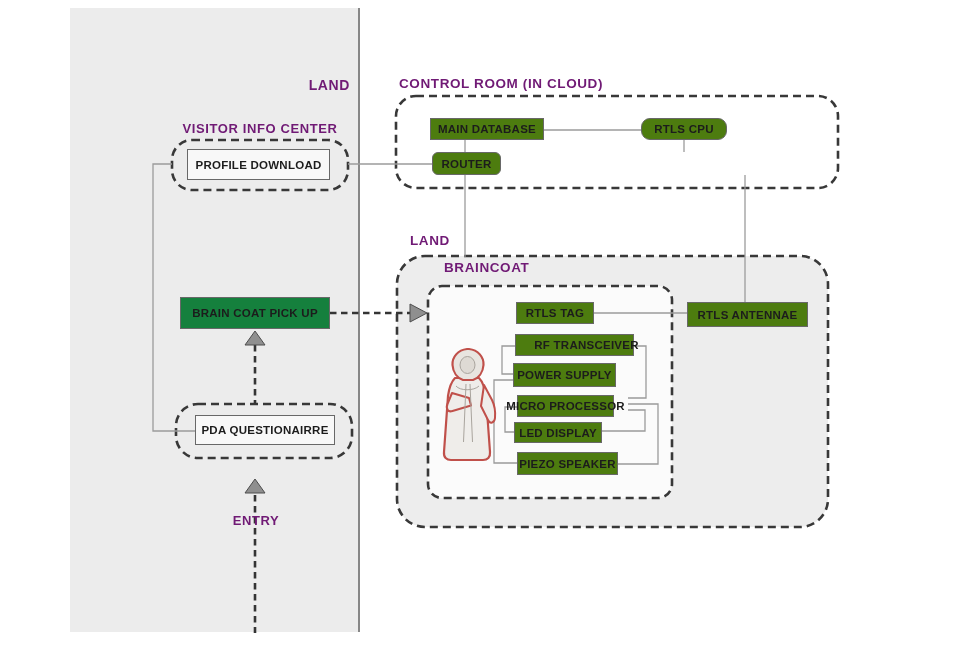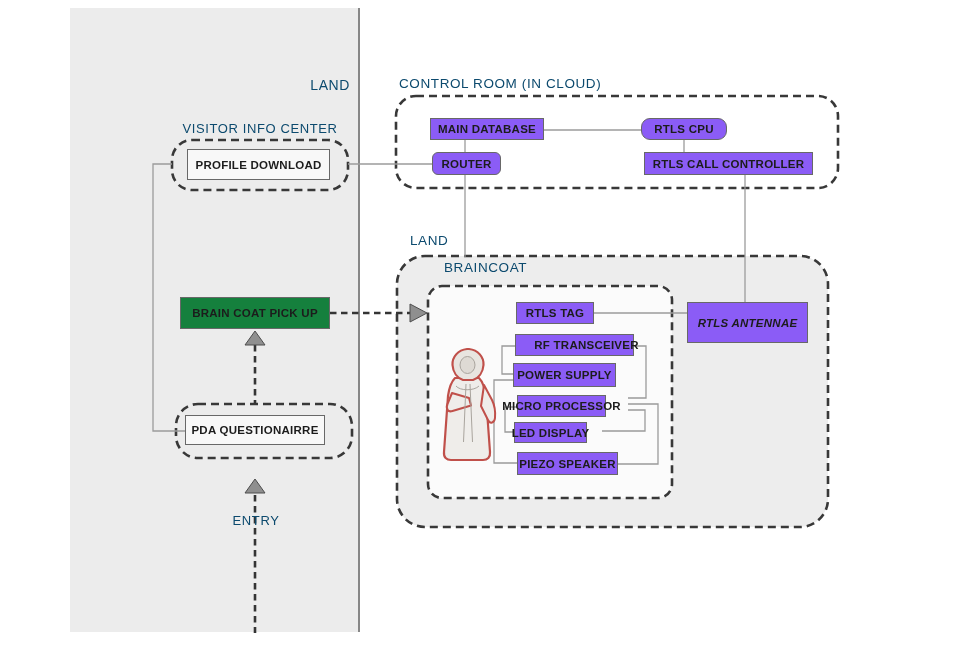--- a/index.html
+++ b/index.html
@@ -2,27 +2,27 @@
 <html><head>
 <meta charset="utf-8">
 <style>
   html,body{margin:0;padding:0;background:#ffffff;}
   body{width:963px;height:650px;font-family:"Liberation Sans",sans-serif;}
   .stage{position:relative;width:963px;height:650px;overflow:hidden;background:#ffffff;}
   .panel{position:absolute;left:70px;top:8px;width:288px;height:624px;background:#ececec;}
   svg.layer{position:absolute;left:0;top:0;width:963px;height:650px;}
   .node{
     position:absolute;box-sizing:border-box;
-    border:1.4px solid #686868;background:#8b5cf6;
+    border:1.4px solid #686868;background:#4d7c0f;
     display:flex;align-items:center;justify-content:center;
     font-size:11.5px;font-weight:700;color:#1c1c1c;
     letter-spacing:.25px;white-space:nowrap;z-index:3;
   }
   .rlabel{
-    position:absolute;font-weight:400;color:#0c4a6e;
+    position:absolute;font-weight:700;color:#701a75;
     letter-spacing:.6px;white-space:nowrap;z-index:3;font-size:13.5px;
   }
   .center{text-align:center;}
 </style>
 </head>
 <body>
 
 <div class="stage">
 
   <div class="panel"></div>
@@ -83,24 +83,23 @@
   <div class="rlabel center" style="left:172px;top:121px;width:176px;font-size:13px;">VISITOR INFO CENTER</div>
   <div class="rlabel" style="left:399px;top:76px;">CONTROL ROOM (IN CLOUD)</div>
   <div class="rlabel" style="left:410px;top:233px;">LAND</div>
   <div class="rlabel" style="left:444px;top:260px;">BRAINCOAT</div>
   <div class="rlabel center" style="left:229px;top:513px;width:54px;font-size:13px;">ENTRY</div>
 
   <div class="node" style="left:187px;top:149px;width:143px;height:31px;background:#f8f8f8;">PROFILE DOWNLOAD</div>
   <div class="node" style="left:430px;top:118px;width:114px;height:22px;">MAIN DATABASE</div>
   <div class="node" style="left:641px;top:118px;width:86px;height:22px;border-radius:9px;">RTLS CPU</div>
   <div class="node" style="left:432px;top:152px;width:69px;height:23px;border-radius:6px;">ROUTER</div>
-  <div class="node" style="left:644px;top:152px;width:169px;height:23px;">RTLS CALL CONTROLLER</div>
   <div class="node" style="left:516px;top:302px;width:78px;height:22px;">RTLS TAG</div>
-  <div class="node" style="left:687px;top:302px;width:121px;height:41px;font-style:italic;">RTLS ANTENNAE</div>
+  <div class="node" style="left:687px;top:302px;width:121px;height:25px;">RTLS ANTENNAE</div>
   <div class="node" style="left:515px;top:334px;width:119px;height:22px;padding-left:24px;">RF TRANSCEIVER</div>
   <div class="node" style="left:513px;top:363px;width:103px;height:24px;">POWER SUPPLY</div>
-  <div class="node" style="left:517px;top:395px;width:89px;height:22px;">MICRO PROCESSOR</div>
-  <div class="node" style="left:514px;top:422px;width:73px;height:21px;">LED DISPLAY</div>
+  <div class="node" style="left:517px;top:395px;width:97px;height:22px;">MICRO PROCESSOR</div>
+  <div class="node" style="left:514px;top:422px;width:88px;height:21px;">LED DISPLAY</div>
   <div class="node" style="left:517px;top:452px;width:101px;height:23px;">PIEZO SPEAKER</div>
   <div class="node" style="left:180px;top:297px;width:150px;height:32px;background:#15803d;">BRAIN COAT PICK UP</div>
-  <div class="node" style="left:185px;top:415px;width:140px;height:30px;background:#f8f8f8;">PDA QUESTIONAIRRE</div>
+  <div class="node" style="left:195px;top:415px;width:140px;height:30px;background:#f8f8f8;">PDA QUESTIONAIRRE</div>
 
 </div>
 
 </body></html>

